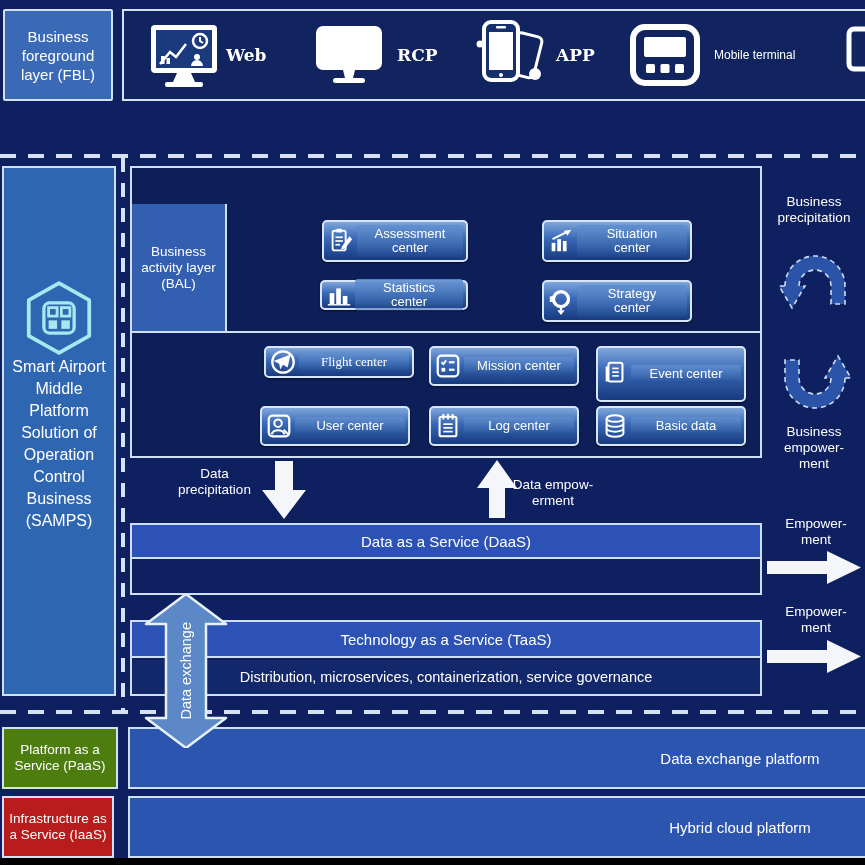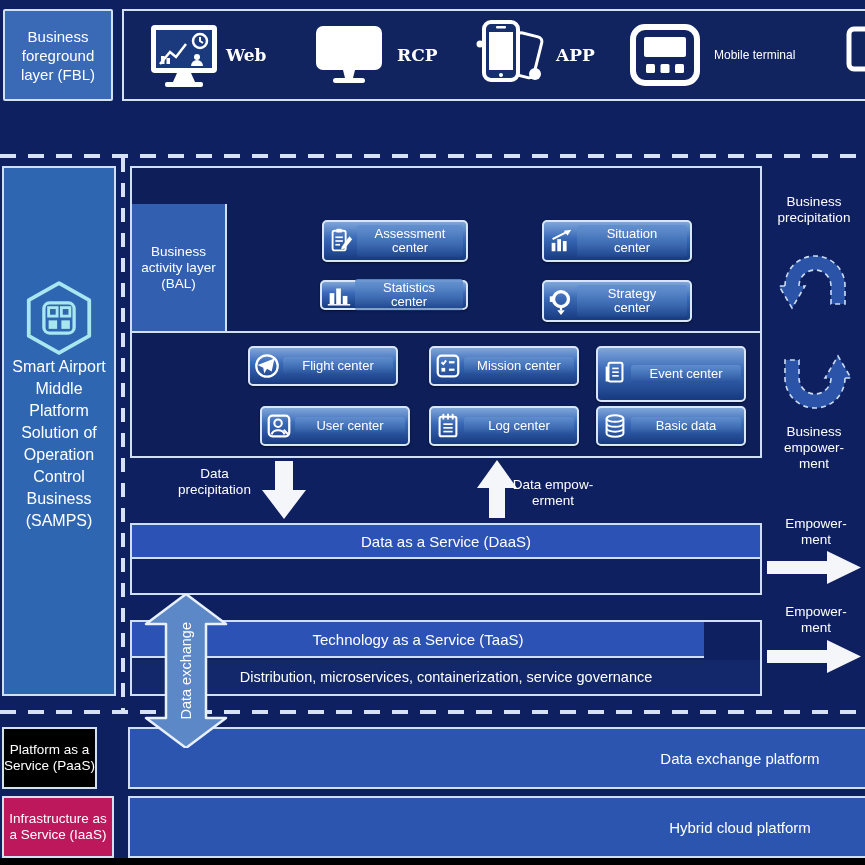--- a/index.html
+++ b/index.html
@@ -165,21 +165,21 @@
         <rect x="3" y="10" width="5" height="6" fill="#fff"></rect>
         <line x1="15" y1="21" x2="15" y2="25" stroke="#fff" stroke-width="2.5"></line>
         <polygon points="11,25 19,25 15,30" fill="#fff"></polygon>
       </svg>
       <span class="bl">Strategy
 center</span>
     </div>
 
     <div class="abs" style="left:0;top:163px;width:628px;height:0;border-top:2px solid #cfe0f2;"></div>
 
-    <div class="abs btn" style="left:116px;top:178px;width:150px;height:40px;">
+    <div class="abs btn" style="left:132px;top:178px;width:150px;height:32px;font-family:Liberation Serif, serif;">
       <svg viewBox="0 0 30 30">
         <circle cx="15" cy="15" r="11.5" fill="none" stroke="#fff" stroke-width="2.4"></circle>
         <polygon points="23,7 5,14 11,17 12,23 15,18 20,21" fill="#fff"></polygon>
       </svg>
       <span class="bl">Flight center</span>
     </div>
 
     <div class="abs btn" style="left:297px;top:178px;width:150px;height:40px;">
       <svg viewBox="0 0 30 30">
         <rect x="4" y="4" width="22" height="22" rx="4" fill="none" stroke="#fff" stroke-width="2.4"></rect>
@@ -263,21 +263,21 @@
   <div class="abs pre flowlbl" style="left:510px;top:477px;width:86px;">Data empow-
 erment</div>
 
   <div class="abs ltborder" style="left:130px;top:523px;width:632px;height:72px;">
     <div class="abs bar-bright flexc title15" style="left:0;top:0;width:628px;height:34px;border-bottom:2px solid #cfe0f2;">
       <span>Data as a Service (DaaS)</span>
     </div>
   </div>
 
   <div class="abs ltborder" style="left:130px;top:620px;width:632px;height:76px;">
-    <div class="abs bar-bright flexc title15" style="left:0;top:0;width:572px;height:36px;border-bottom:2px solid #cfe0f2;">
+    <div class="abs bar-bright flexc title15" style="left:0;top:0;width:628px;height:36px;border-bottom:2px solid #cfe0f2;">
       <span>Technology as a Service (TaaS)</span>
     </div>
     <div class="abs bar-sub flexc" style="left:0;top:38px;width:628px;height:34px;font-size:14.5px;">
       <span>Distribution, microservices, containerization, service governance</span>
     </div>
   </div>
 
   <div class="abs pre flowlbl" style="left:772px;top:516px;width:88px;">Empower-
 ment</div>
   <svg class="abs" style="left:767px;top:551px;" width="94" height="33" viewBox="0 0 94 33">
@@ -290,29 +290,29 @@
     <polygon points="0,10 60,10 60,0 94,16.5 60,33 60,23 0,23" fill="#f4f6f9"></polygon>
   </svg>
 
   <svg class="abs" style="left:144px;top:594px;z-index:5;" width="84" height="154" viewBox="0 0 84 154">
     <polygon points="42,0 82,30 62,30 62,124 82,124 42,154 2,124 22,124 22,30 2,30" fill="#5d88c8" stroke="#e8f0fa" stroke-width="2.5" stroke-linejoin="round"></polygon>
   </svg>
   <div class="abs flexc" style="left:144px;top:594px;width:84px;height:154px;z-index:6;">
     <span style="writing-mode:vertical-rl;transform:rotate(180deg);font-size:14.5px;">Data exchange</span>
   </div>
 
-  <div class="abs flexc pre flowlbl" style="left:2px;top:727px;width:95px;height:62px;background:#000000;border:2px solid #d4e1f3;">
+  <div class="abs flexc pre flowlbl" style="left:2px;top:727px;width:116px;height:62px;background:#4d7c0f;border:2px solid #d4e1f3;">
     <span class="pre">Platform as a
 Service (PaaS)</span>
   </div>
   <div class="abs" style="left:128px;top:727px;width:745px;height:62px;background:#2b55ae;border:2px solid #cfe0f2;">
     <span class="abs flexc title15" style="left:500px;top:0;width:220px;height:58px;">Data exchange platform</span>
   </div>
 
-  <div class="abs flexc pre flowlbl" style="left:2px;top:796px;width:112px;height:62px;background:#be185d;border:2px solid #d4e1f3;">
+  <div class="abs flexc pre flowlbl" style="left:2px;top:796px;width:112px;height:62px;background:#b91c1c;border:2px solid #d4e1f3;">
     <span class="pre">Infrastructure as
 a Service (IaaS)</span>
   </div>
   <div class="abs" style="left:128px;top:796px;width:745px;height:62px;background:#2b55ae;border:2px solid #cfe0f2;">
     <span class="abs flexc title15" style="left:500px;top:0;width:220px;height:58px;">Hybrid cloud platform</span>
   </div>
 
   <div class="abs" style="left:0;top:858px;width:865px;height:7px;background:#000;"></div>
 </div>
 

